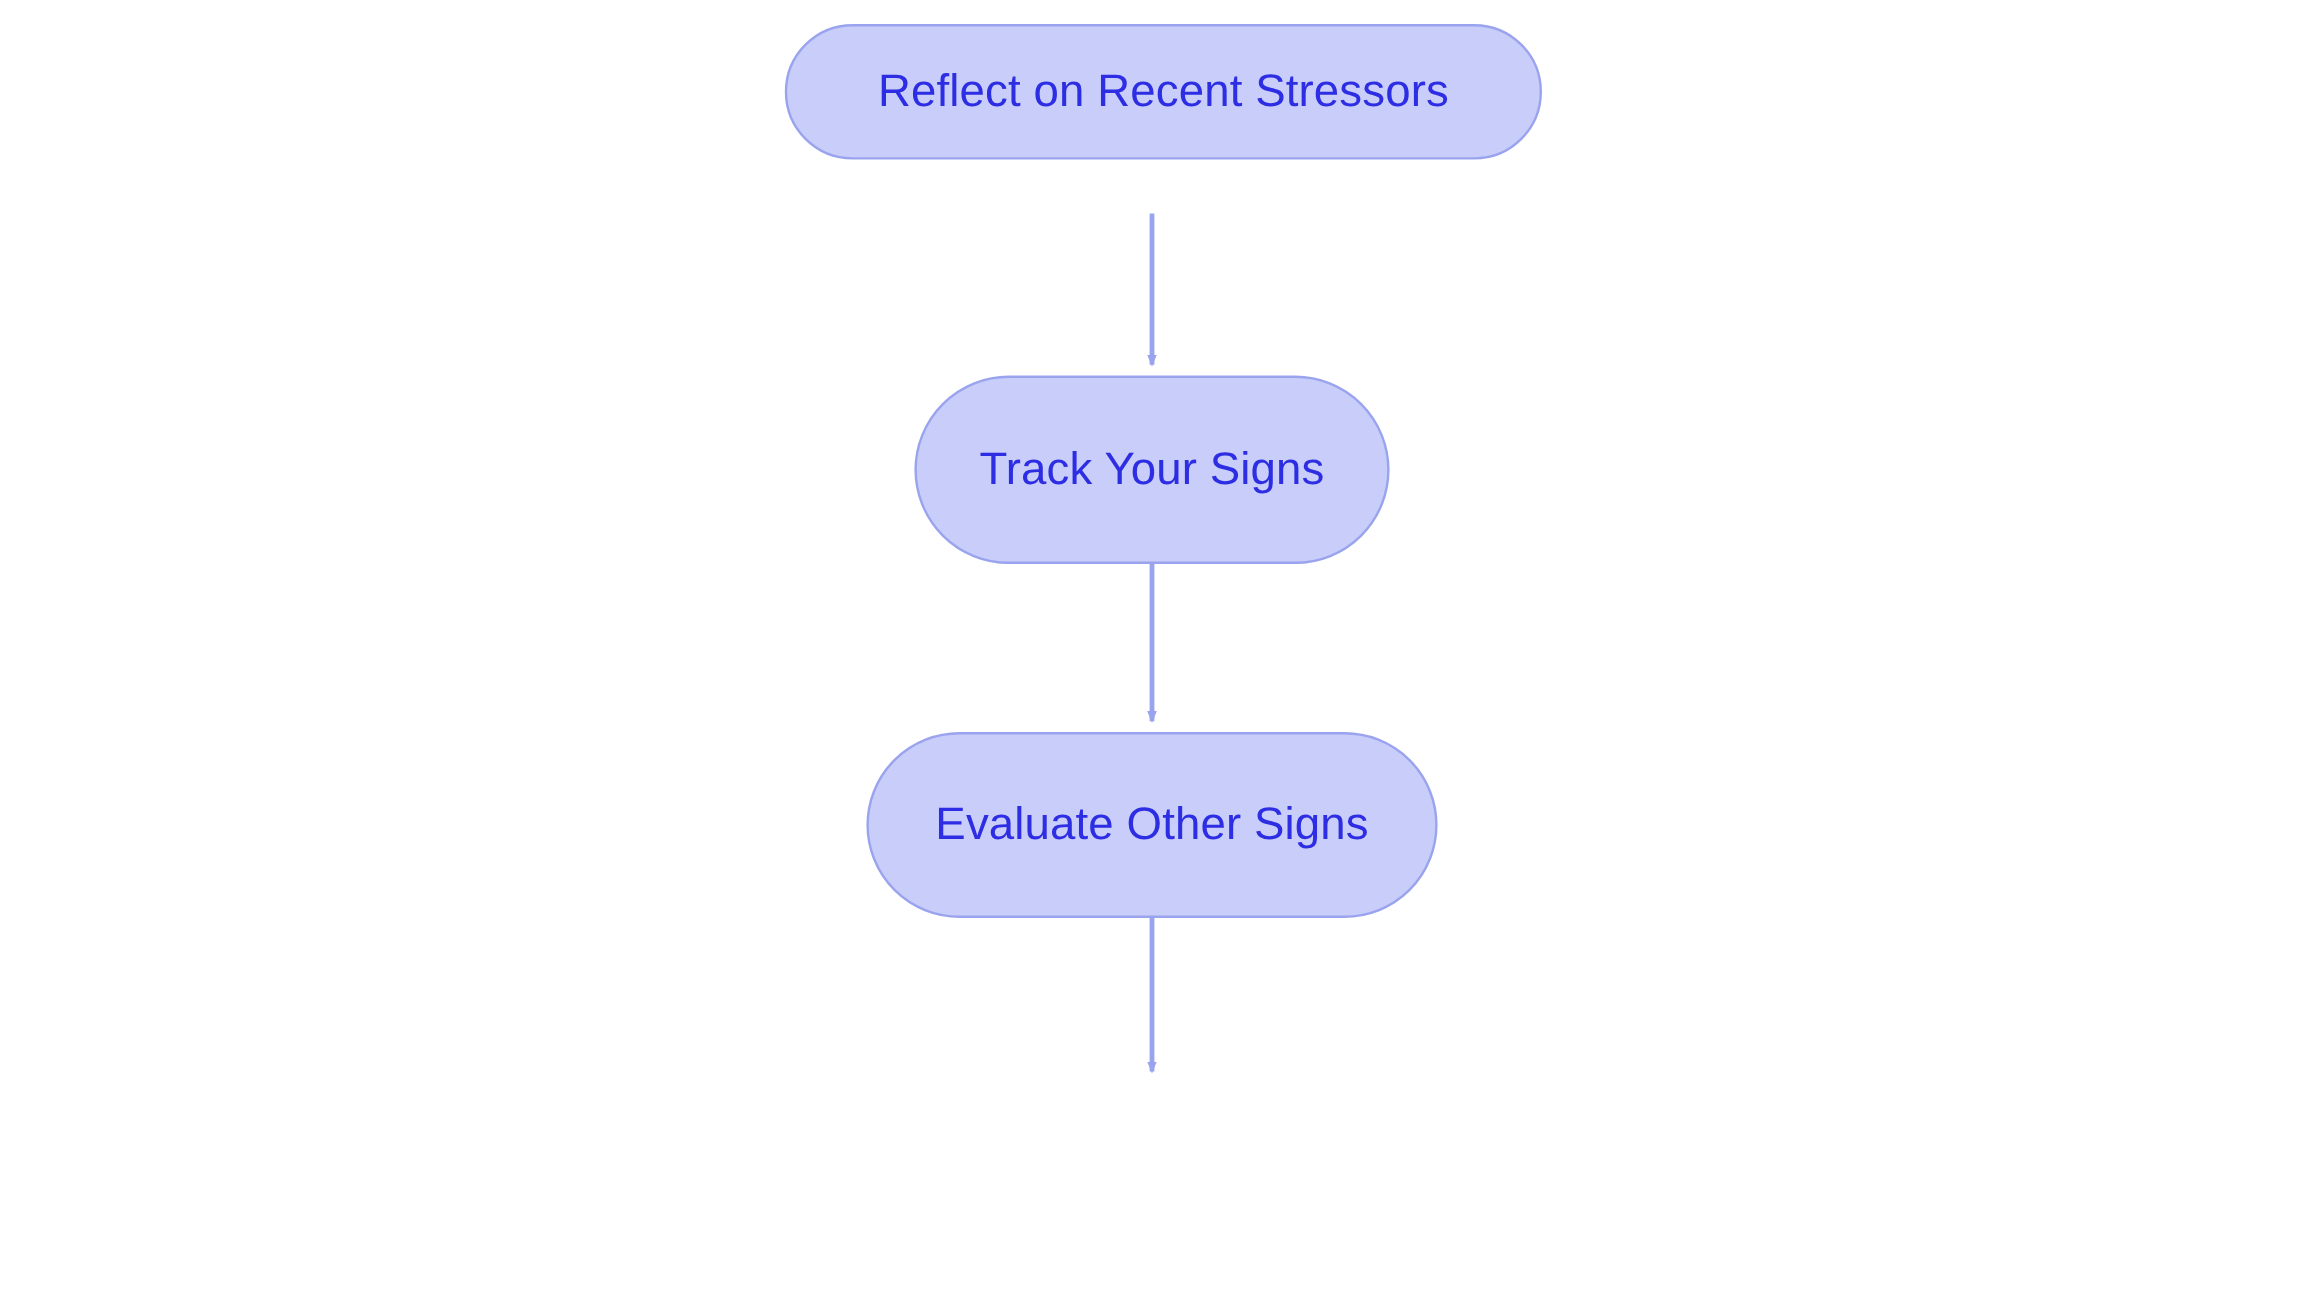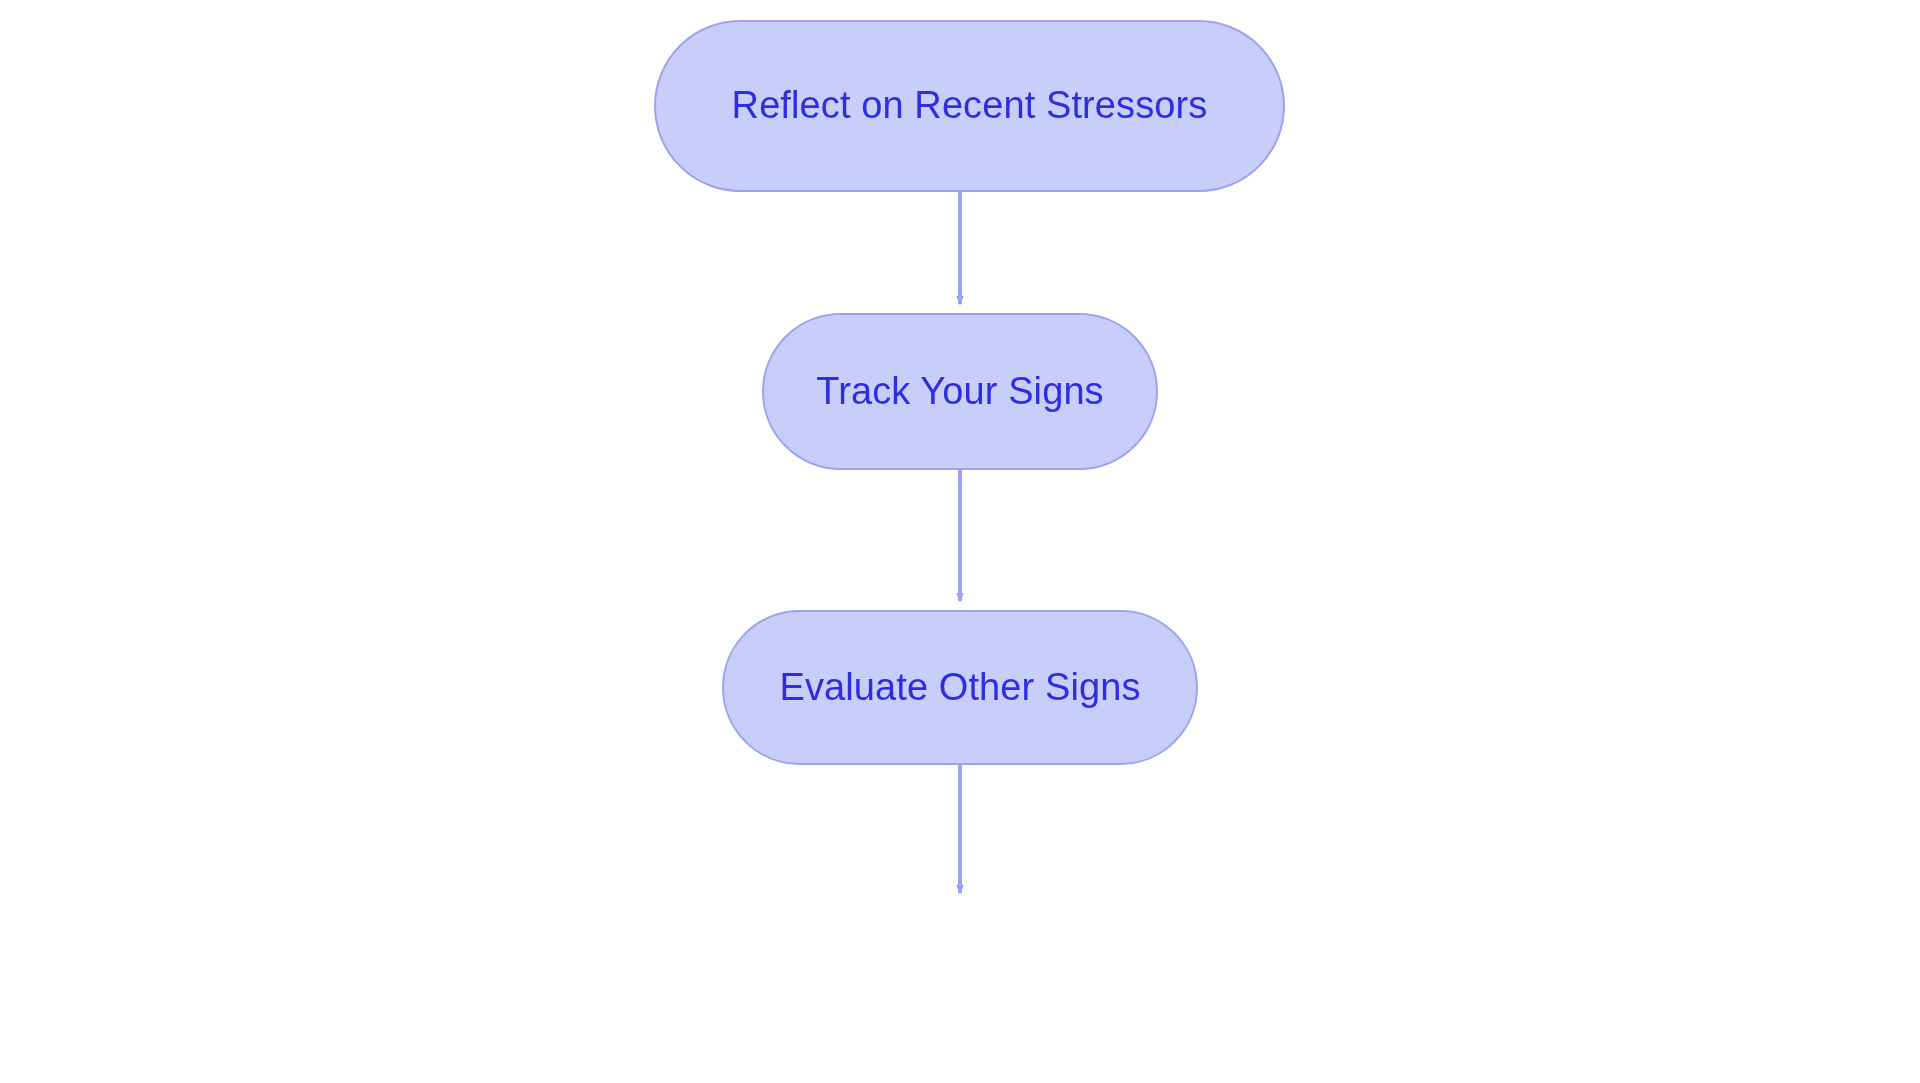--- a/index.html
+++ b/index.html
@@ -59,21 +59,21 @@
     font-family: "Liberation Sans", sans-serif;
     font-size: 38px;
     font-weight: 400;
     line-height: 1.1;
     letter-spacing: 0.1px;
     white-space: nowrap;
     user-select: none;
   }
 
   
-  #node-0 { left: 654px; top: 20px;  width: 631px; height: 172px; }
+  #node-0 { left: 654px; top: 20px;  width: 631px; height: 113px; }
   #node-1 { left: 762px; top: 313px; width: 396px; height: 157px; }
   #node-2 { left: 722px; top: 610px; width: 476px; height: 155px; }
   #node-3 { left: 736px; top: 902px; width: 450px; height: 153px; }
 </style>
 </head>
 <body>
 
 <div id="flowchart-canvas">
 
   <svg id="connector-layer" viewBox="0 0 1920 1083" width="1920" height="1083" xmlns="http://www.w3.org/2000/svg">

